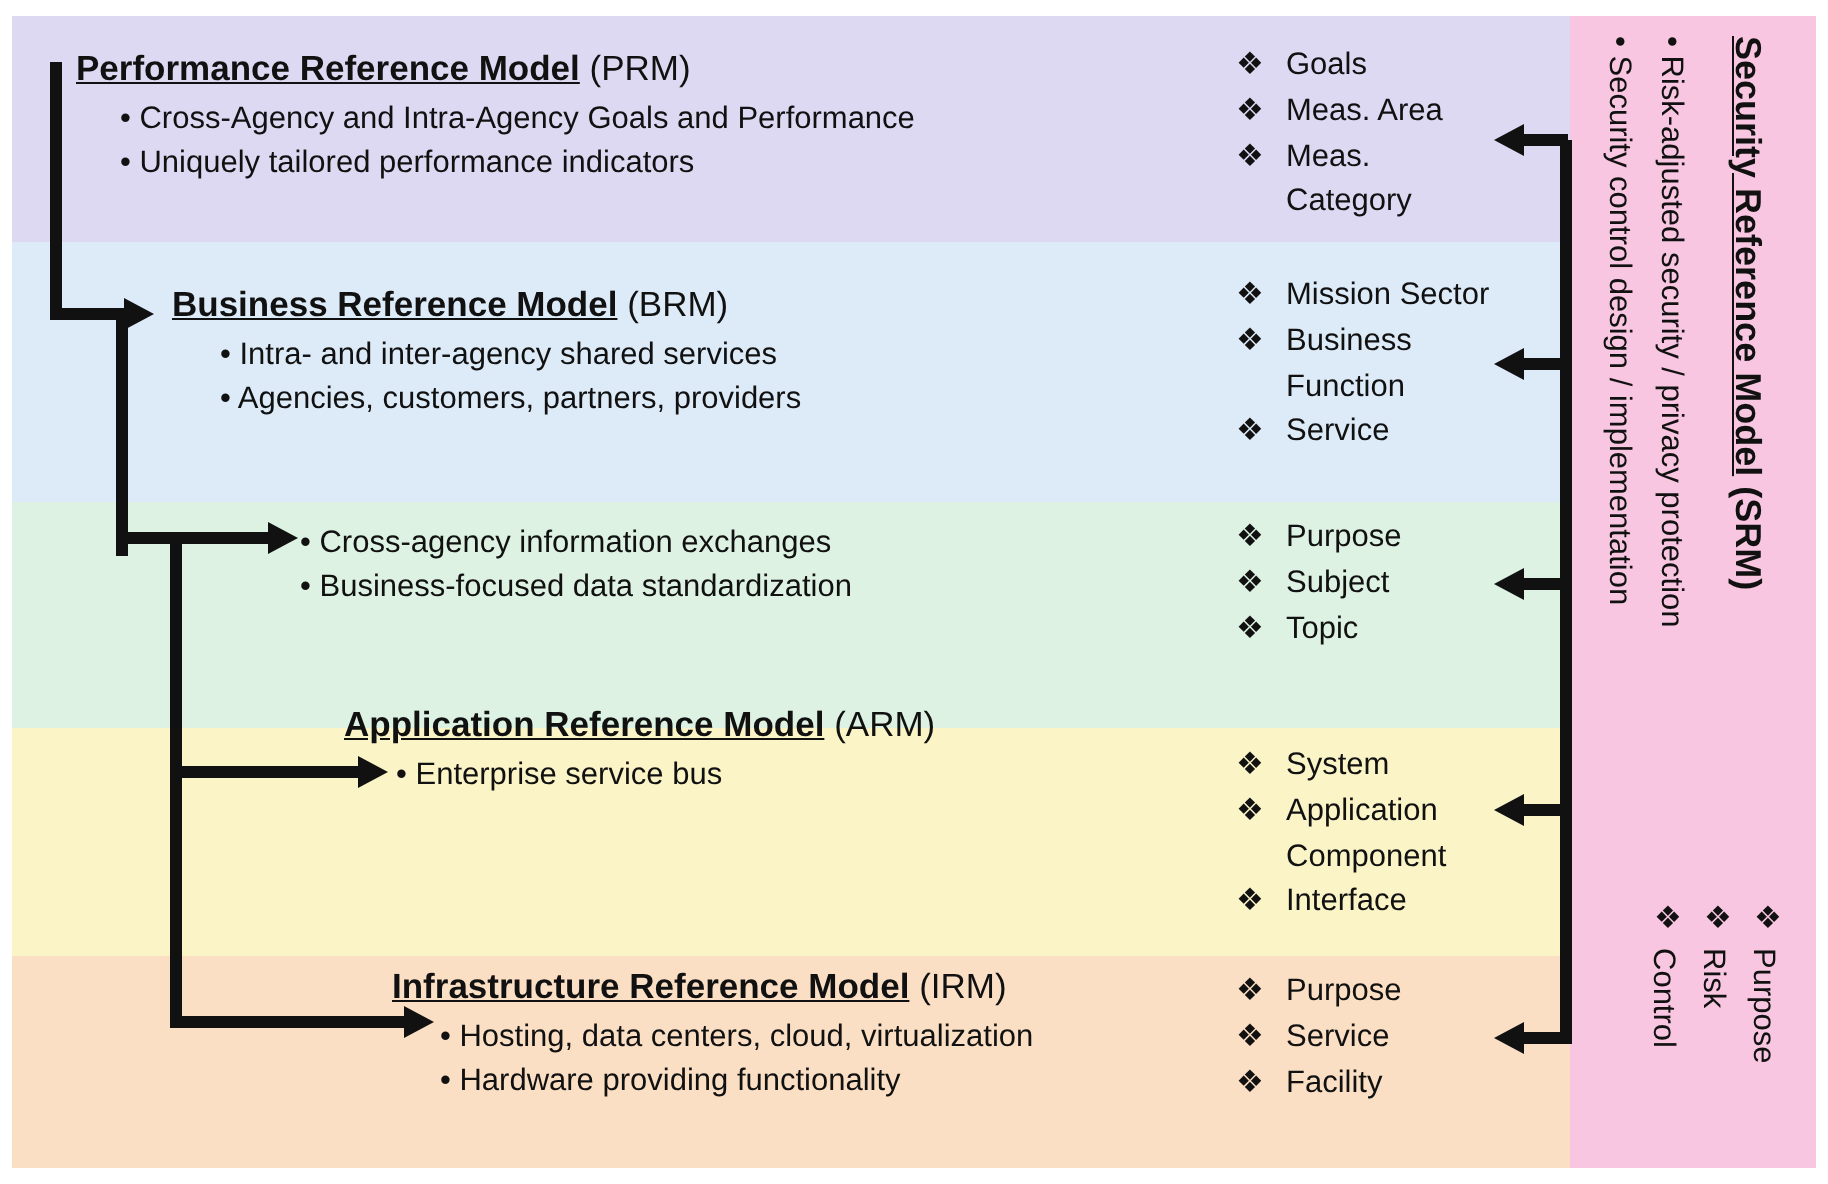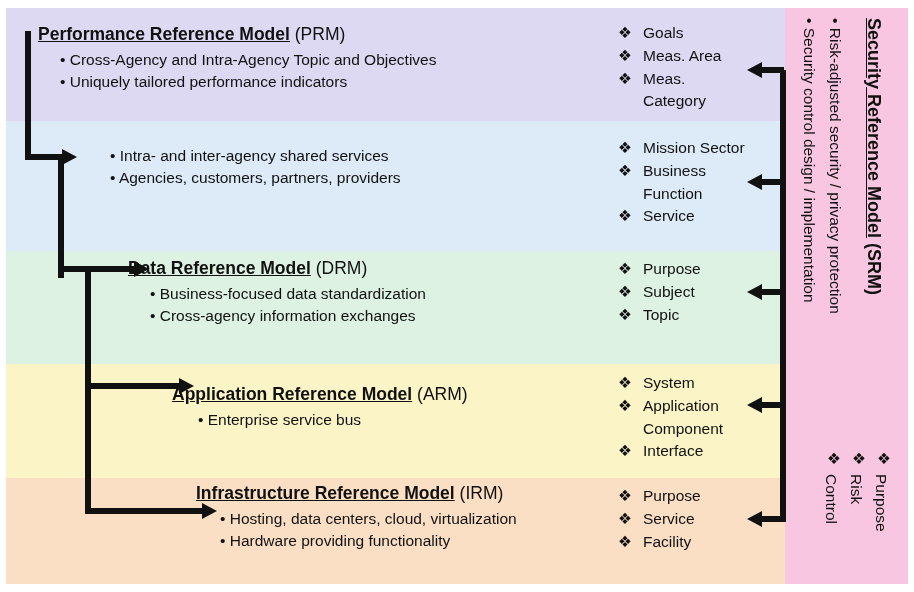--- a/index.html
+++ b/index.html
@@ -26,21 +26,21 @@
   .model .title b{font-weight:bold;text-decoration:underline;text-align:center;}
   .model .title span{font-weight:normal;margin-top:11px;}
   .model ul{margin:3px 0 0 0;padding:0;list-style:none;}
   .model li{font-size:15.5px;line-height:1.42;white-space:nowrap;
             text-indent:-11px;padding-left:11px;}
   .model li::before{content:"\2022  ";}
 
   .m-prm{top:24px;  padding-left:38px;}
   .m-brm{top:142px; padding-left:86px;}
   .m-drm{top:258px; padding-left:128px;}
-  .m-arm{top:384px; padding-left:172px;}
+  .m-arm{top:352px; padding-left:172px;}
   .m-irm{top:483px; padding-left:196px;}
   .m-prm ul{padding-left:22px;}
   .m-brm ul{padding-left:24px;}
   .m-drm ul{padding-left:22px;}
   .m-arm ul{padding-left:26px;}
   .m-irm ul{padding-left:24px;}
 
   
   .tax{position:absolute;left:618px;width:168px;}
   .tax .row{display:flex;font-size:15.5px;line-height:1.47;}
@@ -109,41 +109,45 @@
   <div class="arrow-l" style="left:747px;top:396.5px;"></div>
   <div class="ln" style="left:762px;top:516px;width:22px;height:6px;"></div>
   <div class="arrow-l" style="left:747px;top:510.5px;"></div>
 
   <div class="model m-prm">
     <div class="title">
       <b>Performance Reference Model</b>
       <span>(PRM)</span>
     </div>
     <ul>
-      <li>Cross-Agency and Intra-Agency Topic and Objectives</li>
+      <li>Cross-Agency and Intra-Agency Goals and Performance</li>
       <li>Uniquely tailored performance indicators</li>
     </ul>
   </div>
   <div class="tax t-prm">
     <div class="row">
       <span class="dia">❖</span>
       <span>Goals</span>
     </div>
     <div class="row">
       <span class="dia">❖</span>
       <span>Meas. Area</span>
     </div>
     <div class="row">
       <span class="dia">❖</span>
       <span>Meas.</span>
     </div>
     <div class="cont">Category</div>
   </div>
 
   <div class="model m-brm">
+    <div class="title">
+      <b>Business Reference Model</b>
+      <span>(BRM)</span>
+    </div>
     <ul>
       <li>Intra- and inter-agency shared services</li>
       <li>Agencies, customers, partners, providers</li>
     </ul>
   </div>
   <div class="tax t-brm">
     <div class="row">
       <span class="dia">❖</span>
       <span>Mission Sector</span>
     </div>
@@ -152,27 +156,23 @@
       <span>Business</span>
     </div>
     <div class="cont">Function</div>
     <div class="row">
       <span class="dia">❖</span>
       <span>Service</span>
     </div>
   </div>
 
   <div class="model m-drm">
-    <div class="title">
-      <b>Data Reference Model</b>
-      <span>(DRM)</span>
-    </div>
-    <ul>
+    <ul>
+      <li>Cross-agency information exchanges</li>
       <li>Business-focused data standardization</li>
-      <li>Cross-agency information exchanges</li>
     </ul>
   </div>
   <div class="tax t-drm">
     <div class="row">
       <span class="dia">❖</span>
       <span>Purpose</span>
     </div>
     <div class="row">
       <span class="dia">❖</span>
       <span>Subject</span>

